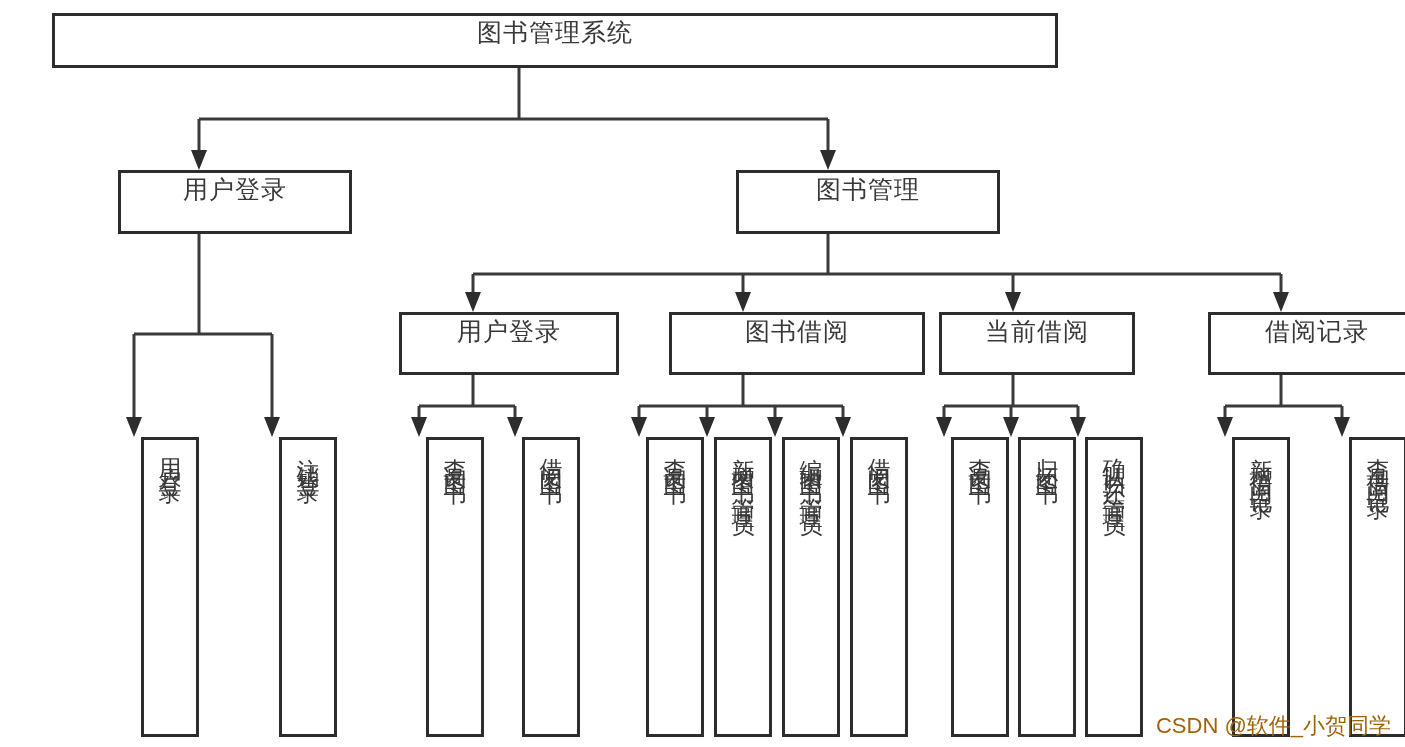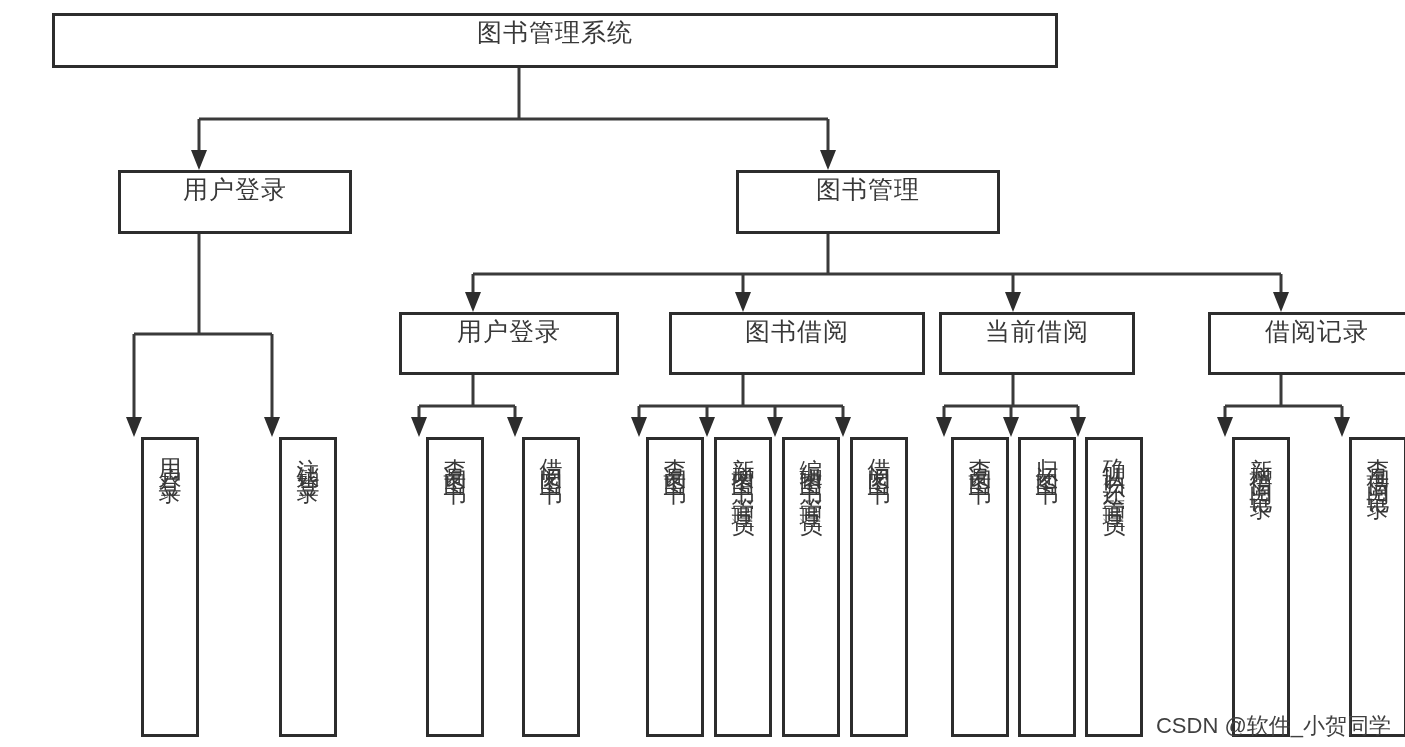--- a/index.html
+++ b/index.html
@@ -44,21 +44,21 @@
     font-size: 23px;
     letter-spacing: 8px;
     color: #383838;
     line-height: 1;
   }
   .watermark {
     position: absolute;
     right: 14px;
     bottom: 6px;
     font-size: 22px;
-    color: #404040;
+    color: #a16207;
     z-index: 3;
     white-space: nowrap;
   }
 </style>
 </head>
 <body>
 
 <div class="stage">
 
   <svg class="connectors" width="1405" height="747" viewBox="0 0 1405 747">

